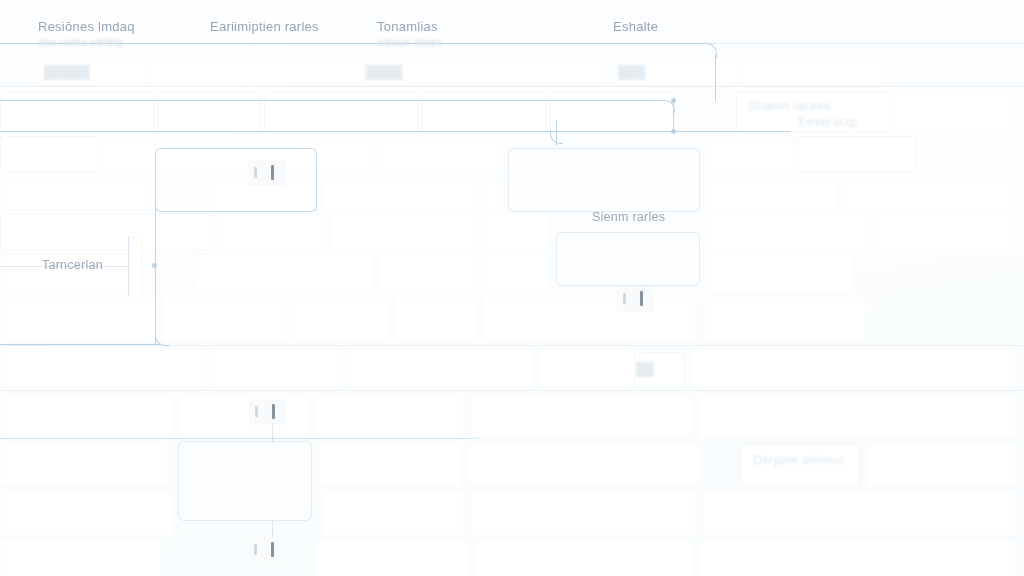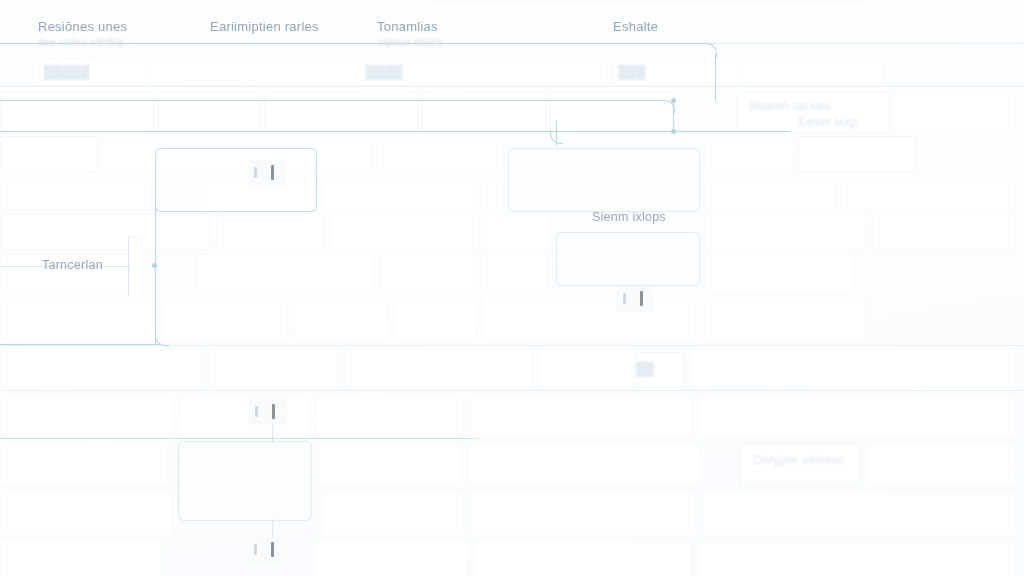--- a/index.html
+++ b/index.html
@@ -264,30 +264,30 @@
   <div class="caret" style="left:640px; top:291px;"></div>
 
   <div class="caret-pad" style="left:249px; top:399px; width:38px; height:26px;"></div>
   <div class="caret-ghost" style="left:255px; top:406px;"></div>
   <div class="caret" style="left:272px; top:404px;"></div>
 
   <div class="caret-pad" style="left:248px; top:537px; width:38px; height:26px;"></div>
   <div class="caret-ghost" style="left:254px; top:544px;"></div>
   <div class="caret" style="left:271px; top:542px;"></div>
 
-  <div class="label header" style="left:38px;  top:19px;">Resiōnes unes</div>
+  <div class="label header" style="left:38px;  top:19px;">Resiōnes lmdaq</div>
   <div class="label header" style="left:210px; top:19px;">Eariimiptien rarles</div>
   <div class="label header" style="left:377px; top:19px;">Tonamlias</div>
   <div class="label header" style="left:613px; top:19px;">Eshalte</div>
 
   <div class="label ghost" style="left:38px;  top:36px; font-size:10.5px;">dae rarles vitrifrig</div>
   <div class="label ghost" style="left:378px; top:36px; font-size:10.5px;">oipoue ixlops</div>
 
   <div class="label" style="left:42px;  top:258px;">Tarncerlan</div>
-  <div class="label" style="left:592px; top:210px;">Sienm ixlops</div>
+  <div class="label" style="left:592px; top:210px;">Sienm rarles</div>
   <div class="label ghost2" style="left:748px; top:99px;">Shamn Iacxes</div>
   <div class="label ghost2" style="left:798px; top:115px;">Eevel ixxp</div>
   <div class="label ghost2" style="left:753px; top:453px;">Dxryper alrrixus</div>
 
   <div class="label ghost3" style="left:44px;  top:65px;">█████</div>
   <div class="label ghost3" style="left:366px; top:65px;">████</div>
   <div class="label ghost3" style="left:618px; top:65px;">███</div>
   <div class="label ghost3" style="left:636px; top:362px;">██</div>
 
 </div>

